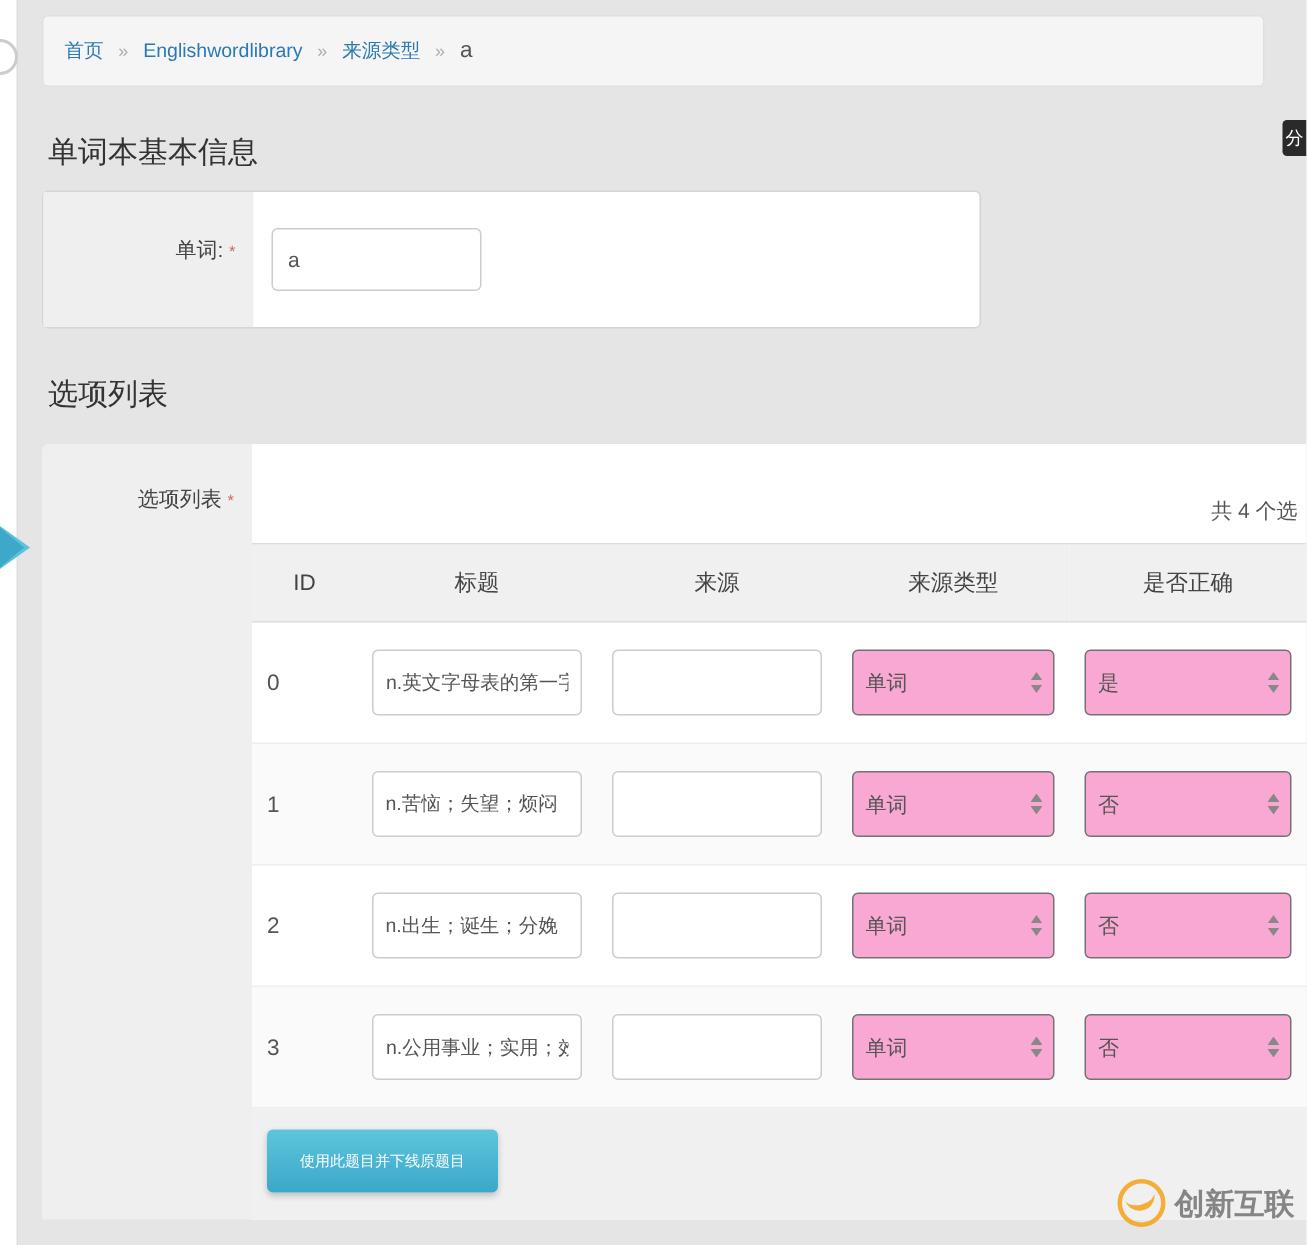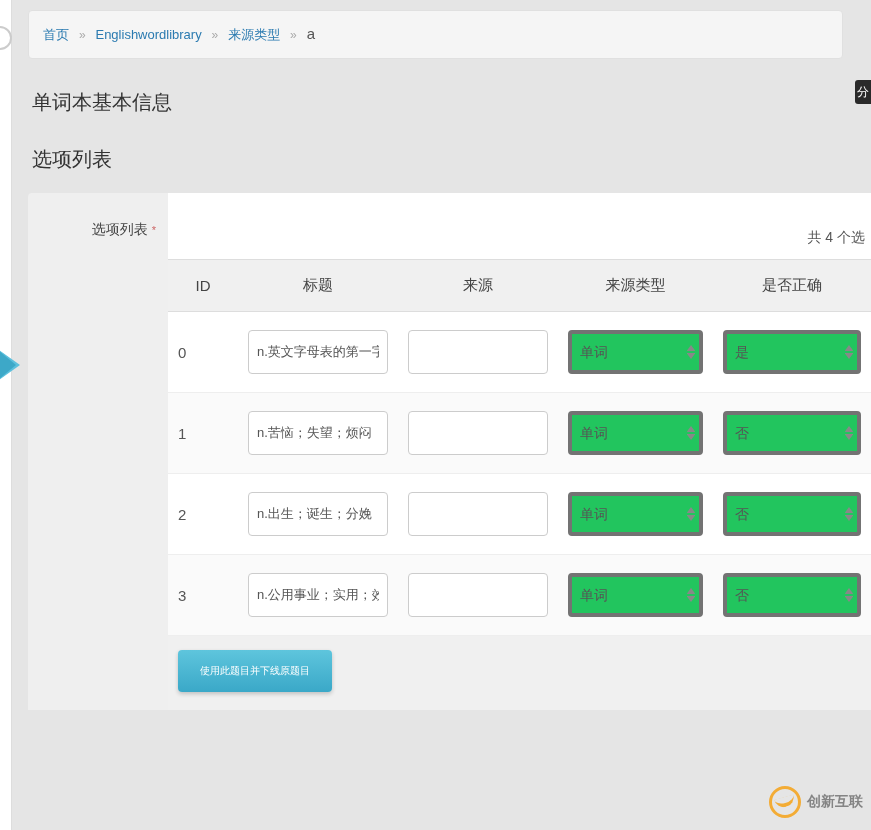--- a/index.html
+++ b/index.html
@@ -186,26 +186,26 @@
       height: 44px;
       border: 1px solid #ccc;
       border-radius: 4px;
       padding: 0 8px;
       font-size: 13px;
       color: #555;
     }
     .cell-select {
       width: 100%;
       height: 44px;
-      border: 4px solid #737373;
+      border: 1px solid #737373;
       border-radius: 4px;
       padding: 0 26px 0 8px;
       font-size: 14px;
       color: #555;
-      background: #22c55e;
+      background: #f9a8d4;
       appearance: none;
       -webkit-appearance: none;
       position: relative;
     }
     .select-wrap {
       position: relative;
     }
     .select-wrap::after {
       content: '';
       position: absolute;
@@ -237,21 +237,21 @@
       box-shadow: 0 2px 4px rgba(0,0,0,0.2);
     }
     
     .watermark {
       position: absolute;
       right: 8px;
       bottom: 12px;
       display: flex;
       align-items: center;
       gap: 6px;
-      font-size: 14px;
+      font-size: 20px;
       font-weight: bold;
       color: #7a7a7a;
       opacity: 0.9;
     }
     .watermark .logo-circle {
       width: 32px;
       height: 32px;
       border-radius: 50%;
       border: 3px solid #f5a623;
       position: relative;
@@ -292,20 +292,29 @@
     <a href="#">Englishwordlibrary</a>
     <span class="sep">»</span>
     <a href="#">来源类型</a>
     <span class="sep">»</span>
     <span class="current">a</span>
   </span>
 </div>
 
 <div class="content">
   <h3 class="section-title">单词本基本信息</h3>
+  <div class="form-panel" style="width:626px;">
+    <div class="form-label-col">
+      <span>单词:</span>
+      <span style="color:#c66;font-size:11px;">*</span>
+    </div>
+    <div class="form-input-col">
+      <input type="text" class="text-input" value="a" style="">
+    </div>
+  </div>
 
   <h3 class="section-title">选项列表</h3>
 
   <div class="options-wrap">
     <div class="options-label-col">
       <span>选项列表</span>
       <span style="color:#c66;font-size:11px;">*</span>
     </div>
     <div class="options-body">
       <div class="options-count">共 4 个选</div>

